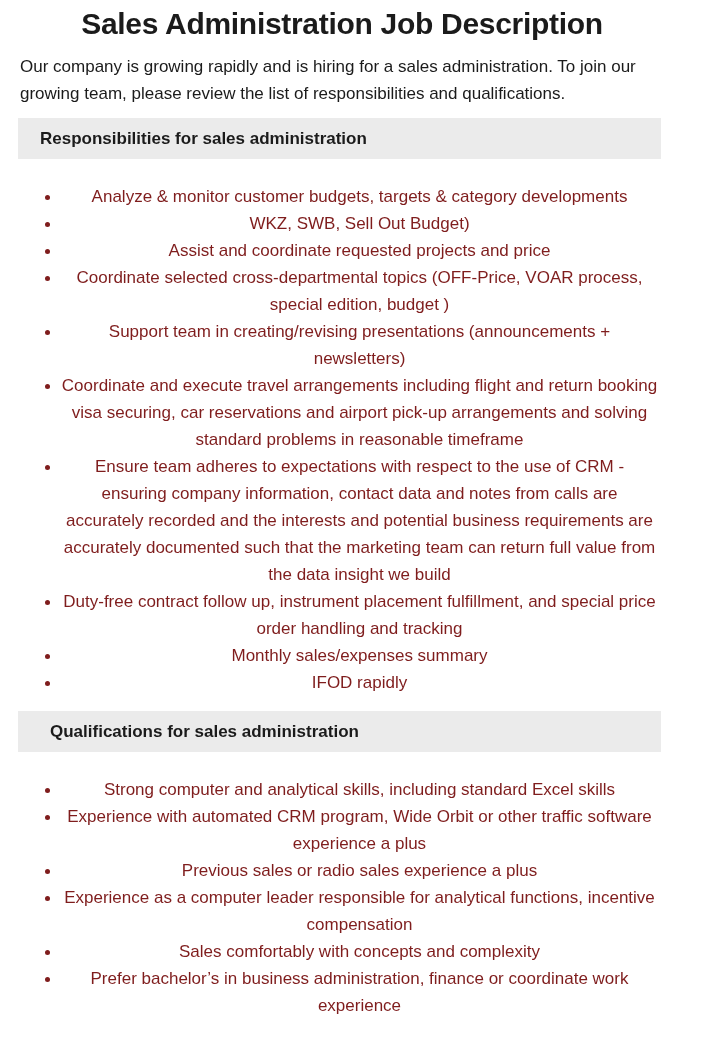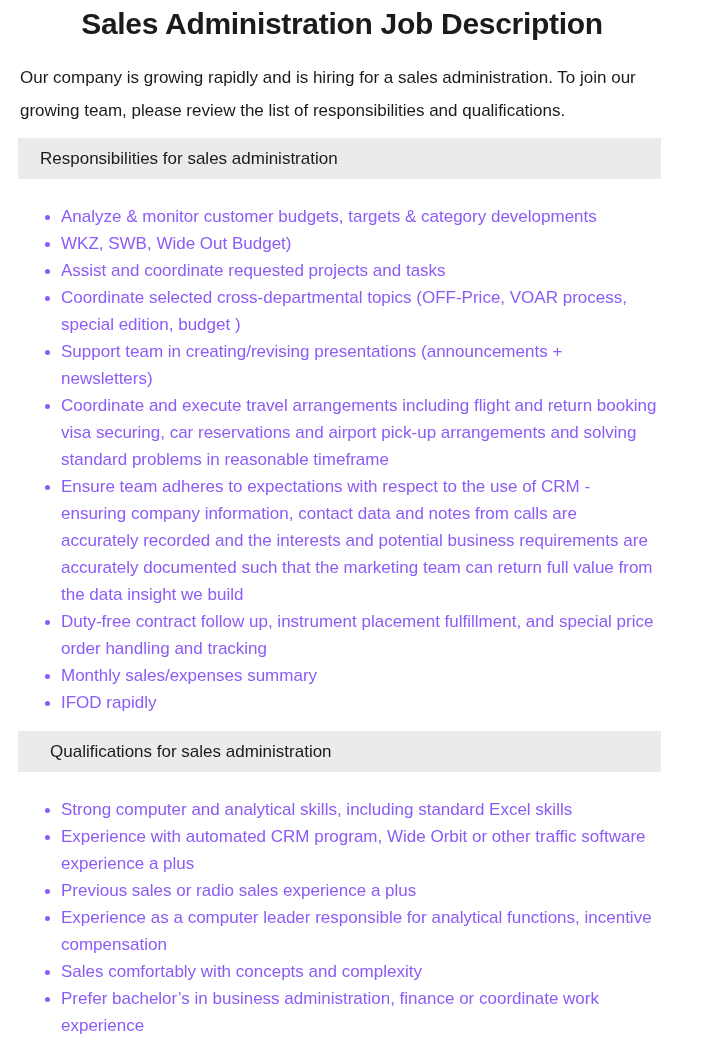--- a/index.html
+++ b/index.html
@@ -23,45 +23,46 @@
     margin: 0;
     padding-top: 5px;
     font-size: 30px;
     line-height: 38px;
     font-weight: bold;
     text-align: center;
     letter-spacing: -0.3px;
     color: #1b1b1b;
   }
   .intro {
-    margin: 18px 22px 0 20px;
+    margin: 10px 22px 0 20px;
     font-size: 17px;
-    line-height: 33px;
+    line-height: 27px;
     color: #1b1b1b;
   }
   .section-bar {
     margin: 11px 23px 0 18px;
     background: #ebebeb;
     padding: 10px 10px 10px 22px;
     font-size: 17px;
     line-height: 21px;
-    font-weight: normal;
+    font-weight: bold;
     color: #1b1b1b;
   }
   .section-bar.second {
     margin-top: 15px;
     padding-left: 32px;
   }
   ul.item-list {
     margin: 24px 26px 0 0;
     padding: 0 0 0 61px;
     font-size: 17px;
     line-height: 27px;
-    color: #8b5cf6;
+    color: #7f1d1d;
     list-style-type: disc;
+    text-align: center;
   }
   ul.item-list li {
     margin: 0;
     padding: 0;
   }
   ul.item-list li::marker {
     font-size: 15px;
   }
 </style>
 </head>
@@ -70,22 +71,22 @@
 <div class="page">
 
   <h1 class="doc-title">Sales Administration Job Description</h1>
 
   <p class="intro">Our company is growing rapidly and is hiring for a sales administration. To join our growing team, please review the list of responsibilities and qualifications.</p>
 
   <div class="section-bar">Responsibilities for sales administration</div>
 
   <ul class="item-list">
     <li>Analyze &amp; monitor customer budgets, targets &amp; category developments</li>
-    <li>WKZ, SWB, Wide Out Budget)</li>
-    <li>Assist and coordinate requested projects and tasks</li>
+    <li>WKZ, SWB, Sell Out Budget)</li>
+    <li>Assist and coordinate requested projects and price</li>
     <li>Coordinate selected cross-departmental topics (OFF-Price, VOAR process, special edition, budget )</li>
     <li>Support team in creating/revising presentations (announcements + newsletters)</li>
     <li>Coordinate and execute travel arrangements including flight and return booking visa securing, car reservations and airport pick-up arrangements and solving standard problems in reasonable timeframe</li>
     <li>Ensure team adheres to expectations with respect to the use of CRM - ensuring company information, contact data and notes from calls are accurately recorded and the interests and potential business requirements are accurately documented such that the marketing team can return full value from the data insight we build</li>
     <li>Duty-free contract follow up, instrument placement fulfillment, and special price order handling and tracking</li>
     <li>Monthly sales/expenses summary</li>
     <li>IFOD rapidly</li>
   </ul>
 
   <div class="section-bar second">Qualifications for sales administration</div>

